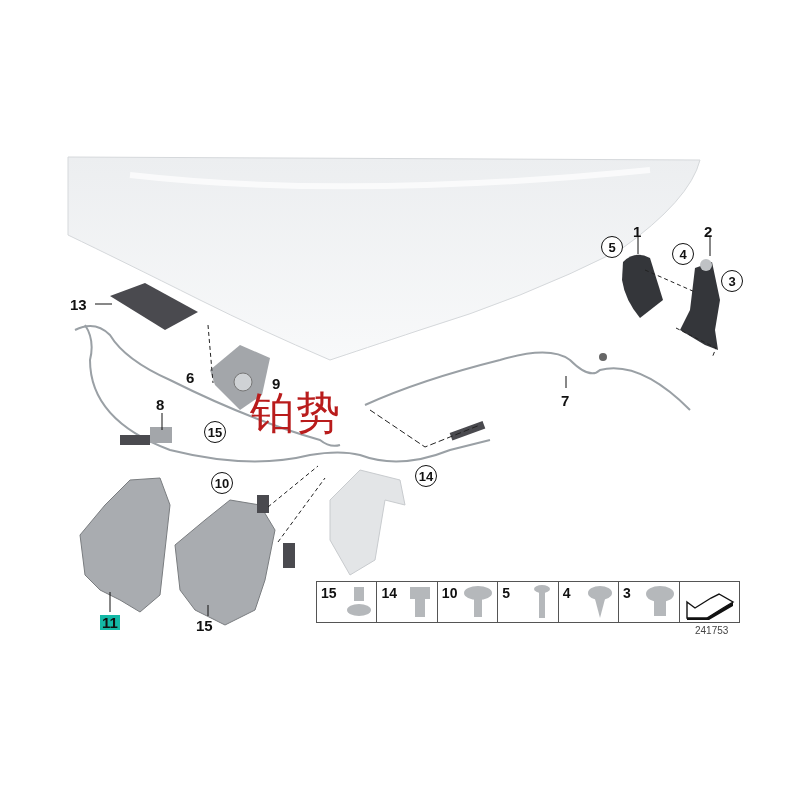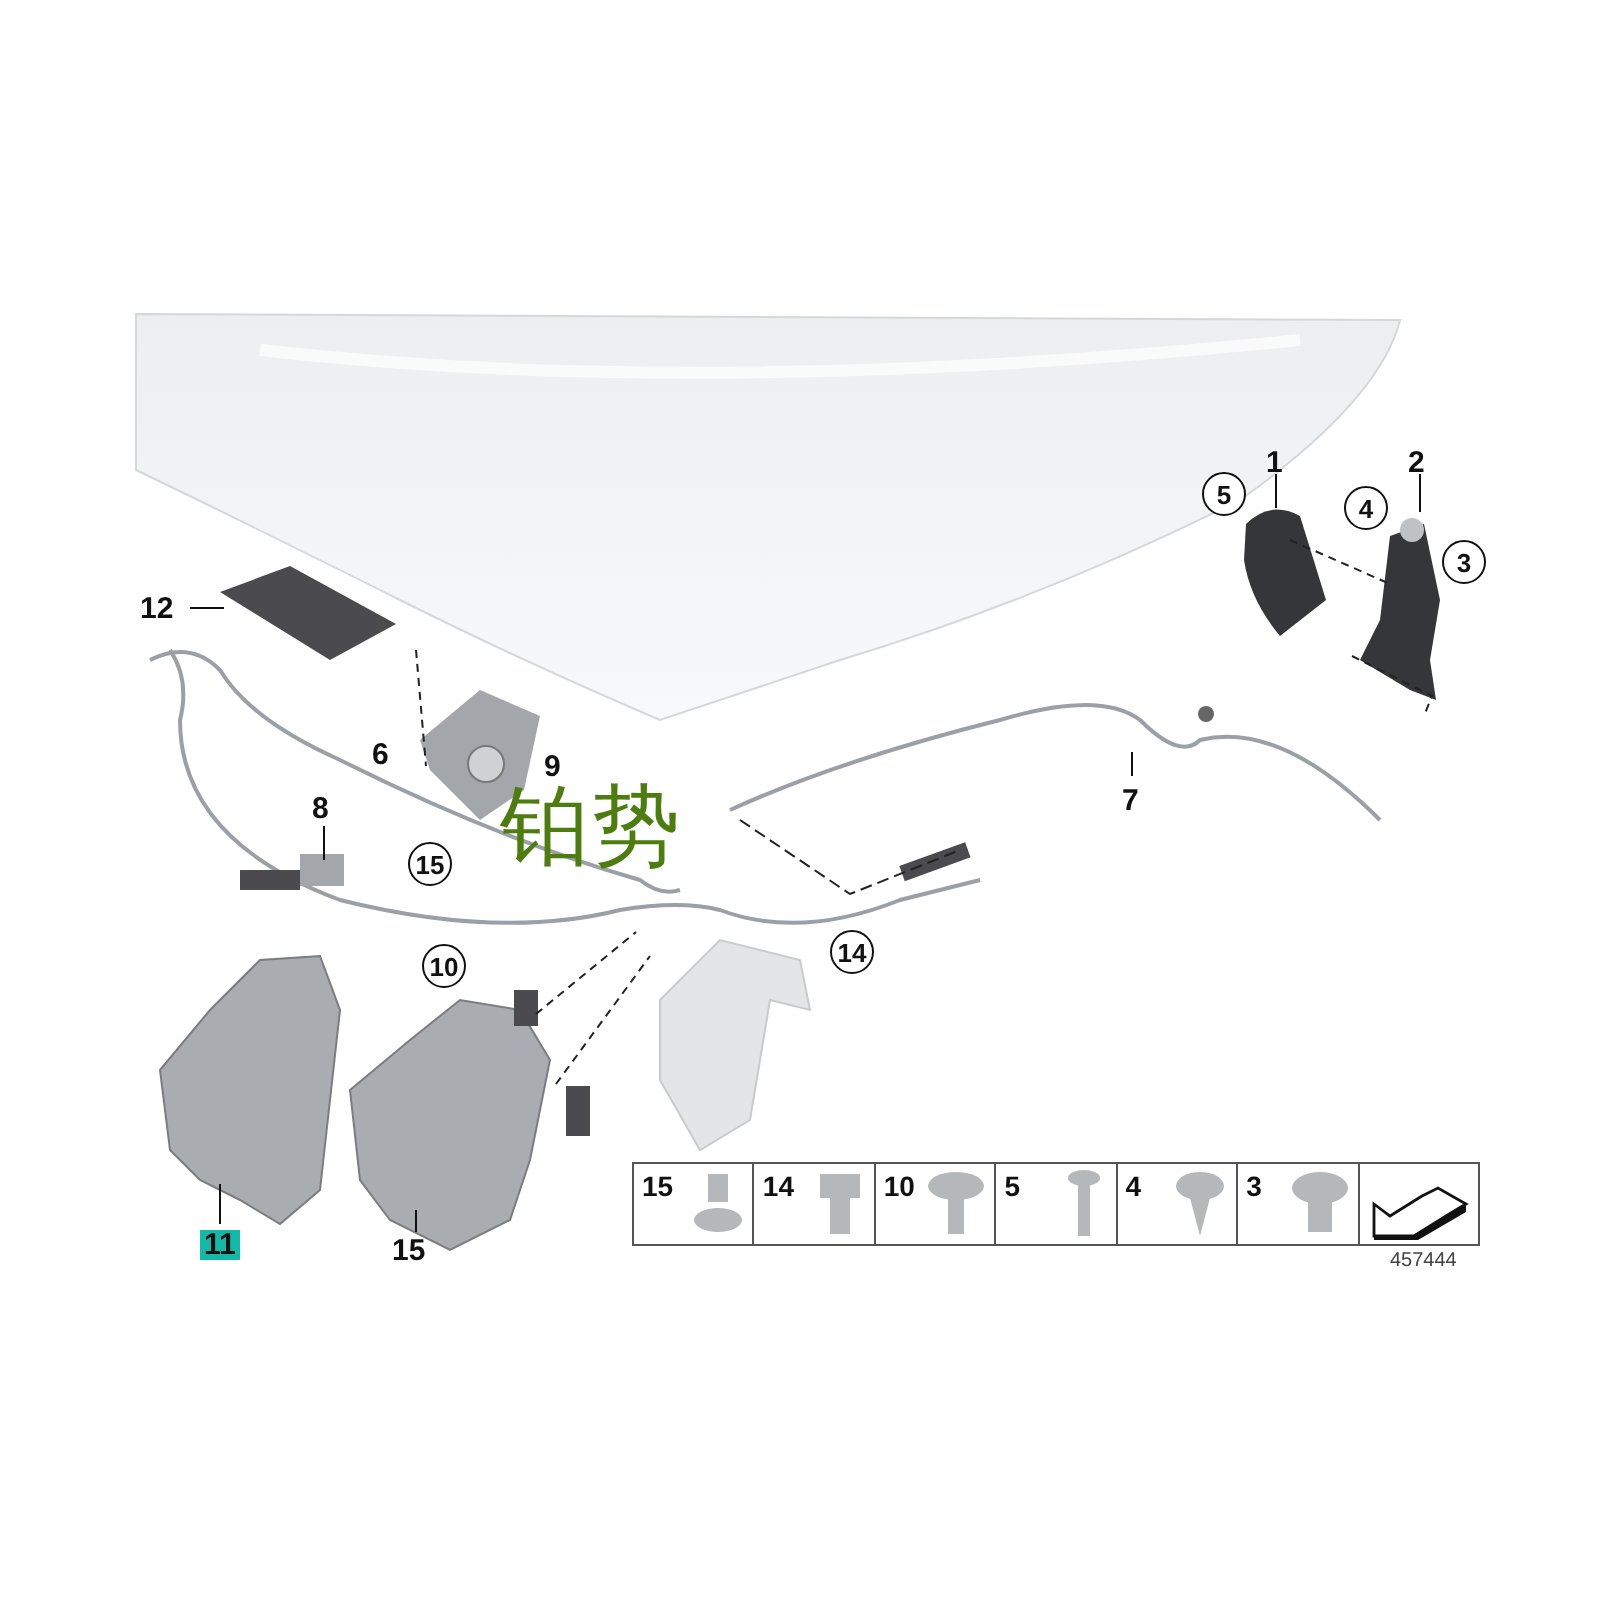--- a/index.html
+++ b/index.html
@@ -2,21 +2,21 @@
 <html><head>
 <meta charset="utf-8">
 <style>
   html,body{margin:0;padding:0;background:#ffffff;}
   body{width:800px;height:800px;position:relative;overflow:hidden;font-family:"Liberation Sans",sans-serif;}
   .canvas{position:absolute;left:0;top:0;width:800px;height:800px;}
   .lbl{position:absolute;font-weight:bold;font-size:15px;color:#111;line-height:1;}
   .circ{position:absolute;width:22px;height:22px;border:1.6px solid #111;border-radius:50%;background:#fff;
         font-weight:bold;font-size:13px;color:#111;display:flex;align-items:center;justify-content:center;box-sizing:border-box;}
   .red{background:#14b8a6;color:#111;padding:0 2px;}
-  .watermark{position:absolute;left:250px;top:384px;font-size:44px;color:#4d7c0f;letter-spacing:2px;font-family:"DejaVu Sans",sans-serif;}
+  .watermark{position:absolute;left:250px;top:384px;font-size:44px;color:#b91c1c;letter-spacing:2px;font-family:"DejaVu Sans",sans-serif;}
   .legend{position:absolute;left:316px;top:581px;width:422px;height:40px;border:1px solid #555;display:flex;background:#fff;}
   .cell{flex:1;border-right:1px solid #555;position:relative;}
   .cell:last-child{border-right:none;}
   .cell .num{position:absolute;left:4px;top:3px;font-weight:bold;font-size:14px;color:#111;}
   .cell svg{position:absolute;right:4px;top:2px;}
   .docnum{position:absolute;left:695px;top:625px;font-size:10px;color:#444;}
 </style>
 </head>
 <body>
 
@@ -67,21 +67,21 @@
     <line x1="638" y1="237" x2="638" y2="254" stroke="#111"></line>
     <line x1="710" y1="237" x2="710" y2="256" stroke="#111"></line>
     <line x1="566" y1="376" x2="566" y2="388" stroke="#111"></line>
     <line x1="162" y1="413" x2="162" y2="430" stroke="#111"></line>
     <line x1="110" y1="592" x2="110" y2="612" stroke="#111"></line>
     <line x1="208" y1="605" x2="208" y2="616" stroke="#111"></line>
   </svg>
 
   <div class="watermark">铂势</div>
 
-  <span class="lbl" style="left:70px;top:297px;">12</span>
+  <span class="lbl" style="left:70px;top:297px;">13</span>
   <span class="lbl" style="left:633px;top:224px;">1</span>
   <span class="lbl" style="left:704px;top:224px;">2</span>
   <span class="circ" style="left:601px;top:236px;">5</span>
   <span class="circ" style="left:672px;top:243px;">4</span>
   <span class="circ" style="left:721px;top:270px;">3</span>
   <span class="lbl" style="left:186px;top:370px;">6</span>
   <span class="lbl" style="left:272px;top:376px;">9</span>
   <span class="lbl" style="left:561px;top:393px;">7</span>
   <span class="lbl" style="left:156px;top:397px;">8</span>
   <span class="circ" style="left:204px;top:421px;">15</span>
@@ -133,14 +133,14 @@
           <rect x="9" y="16" width="12" height="16" fill="#b5b8bb"></rect>
         </svg>
     </div>
     <div class="cell">
       <svg width="54" height="36" style="right:2px;">
           <path d="M4 18 L12 24 L28 14 L36 10 L50 18 L40 24 L24 34 L4 34 Z" fill="none" stroke="#111" stroke-width="1.4"></path>
           <path d="M4 28 L4 34 L24 34 L50 18 L50 22 L26 36 L4 36 Z" fill="#111"></path>
         </svg>
     </div>
   </div>
-  <div class="docnum">457444</div>
+  <div class="docnum">241753</div>
 </div>
 
 </body></html>

